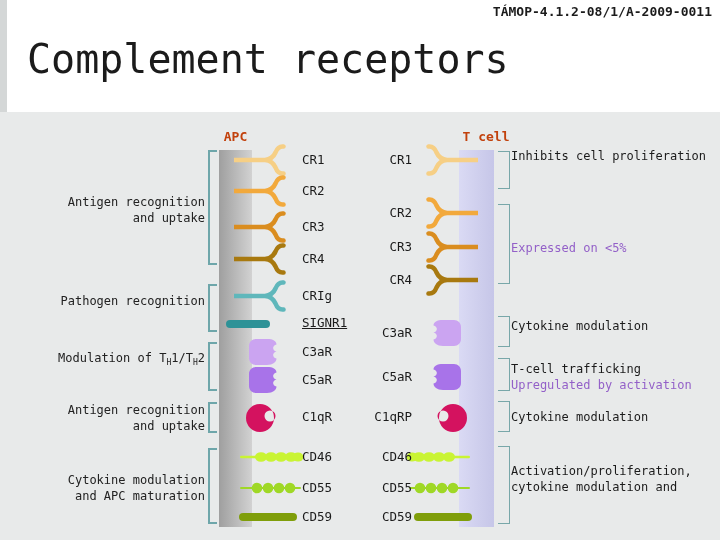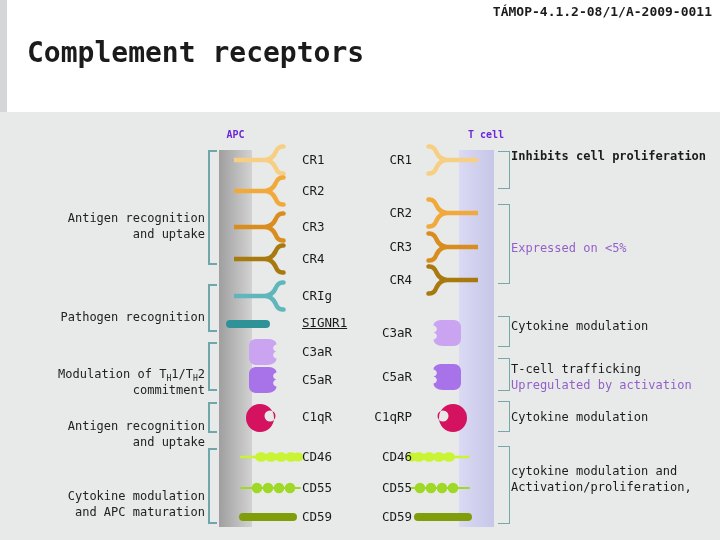--- a/index.html
+++ b/index.html
@@ -1,36 +1,36 @@
 <!DOCTYPE html>
 <html><head>
 <meta charset="utf-8">
 <style>
   html,body{margin:0;padding:0;background:#fff;}
   .slide{position:relative;width:720px;height:540px;background:#ffffff;overflow:hidden;
          font-family:"DejaVu Sans Mono","Liberation Mono",monospace;color:#1b1b1b;}
   .left-strip{position:absolute;left:0;top:0;width:7px;height:112px;background:#d4d7d7;}
   .project-code{position:absolute;top:4px;right:8px;font-size:13px;font-weight:bold;letter-spacing:0;}
-  .title{position:absolute;left:27px;top:36px;margin:0;font-size:28px;font-weight:bold;letter-spacing:0;}
+  .title{position:absolute;left:27px;top:36px;margin:0;font-size:40px;font-weight:normal;letter-spacing:0;}
   .content{position:absolute;left:0;top:112px;width:720px;height:428px;background:#e8eaea;}
   
   .membrane{position:absolute;top:38px;height:377px;}
   .membrane.apc{left:219px;width:33px;background:linear-gradient(to right,#9f9f9f,#d2d2d2);}
   .membrane.tcell{left:459px;width:35px;background:linear-gradient(to right,#dadaf4,#c6c6e8);}
-  .mem-header{position:absolute;top:17px;font-size:10px;font-weight:bold;text-align:center;color:#6d28d9;}
+  .mem-header{position:absolute;top:17px;font-size:13px;font-weight:bold;text-align:center;color:#c2410c;}
   
   .icon{position:absolute;}
   .mirror{transform:scaleX(-1);}
   .apc-label{position:absolute;left:302px;width:95px;height:16px;font-size:12.5px;line-height:16px;}
   .t-label{position:absolute;left:336px;width:76px;height:16px;font-size:12.5px;line-height:16px;text-align:right;}
   
   .lbracket{position:absolute;left:208px;width:9px;border:2px solid #6ea6aa;border-right:none;box-sizing:border-box;}
   .rbracket{position:absolute;left:498px;width:12px;border:1px solid #78a7a9;border-left:none;box-sizing:border-box;}
   
-  .l-ann{position:absolute;left:28px;width:177px;font-size:12px;line-height:15.5px;text-align:right;color:#222;margin-top:16px;}
+  .l-ann{position:absolute;left:28px;width:177px;font-size:12px;line-height:15.5px;text-align:right;color:#222;}
   .r-ann{position:absolute;left:511px;width:205px;font-size:12px;line-height:15.5px;text-align:left;}
   .r-ann .purple{color:#9360c8;}
   sub{font-size:8px;line-height:0;}
 </style>
 </head>
 <body>
 
 <div class="slide">
   <div class="left-strip"></div>
   <div class="project-code">TÁMOP-4.1.2-08/1/A-2009-0011</div>
@@ -169,53 +169,52 @@
 
     <div class="l-ann" style="top:83px;">
       <div>Antigen recognition</div>
       <div>and uptake</div>
     </div>
     <div class="l-ann" style="top:182px;">
       <div>Pathogen recognition</div>
     </div>
     <div class="l-ann" style="top:239px;">
       <div><span>Modulation of T</span><sub>H</sub><span>1/T</span><sub>H</sub><span>2</span></div>
-      <div>commitment</div>
     </div>
     <div class="l-ann" style="top:291px;">
       <div>Antigen recognition</div>
       <div>and uptake</div>
     </div>
     <div class="l-ann" style="top:361px;">
       <div>Cytokine modulation</div>
       <div>and APC maturation</div>
     </div>
 
     <div class="rbracket" style="top:39px;height:38px;"></div>
     <div class="rbracket" style="top:92px;height:80px;"></div>
     <div class="rbracket" style="top:204px;height:31px;"></div>
     <div class="rbracket" style="top:246px;height:33px;"></div>
     <div class="rbracket" style="top:289px;height:31px;"></div>
     <div class="rbracket" style="top:334px;height:78px;"></div>
 
-    <div class="r-ann" style="top:37px;font-weight:bold;">
+    <div class="r-ann" style="top:37px;">
       <div>Inhibits cell proliferation</div>
     </div>
     <div class="r-ann" style="top:129px;">
       <div class="purple">Expressed on &lt;5%</div>
     </div>
     <div class="r-ann" style="top:207px;">
       <div>Cytokine modulation</div>
     </div>
     <div class="r-ann" style="top:250px;">
       <div>T-cell trafficking</div>
       <div class="purple">Upregulated by activation</div>
     </div>
     <div class="r-ann" style="top:298px;">
       <div>Cytokine modulation</div>
     </div>
     <div class="r-ann" style="top:352px;">
+      <div>Activation/proliferation,</div>
       <div>cytokine modulation and</div>
-      <div>Activation/proliferation,</div>
     </div>
 
   </div>
 </div>
 
 </body></html>

